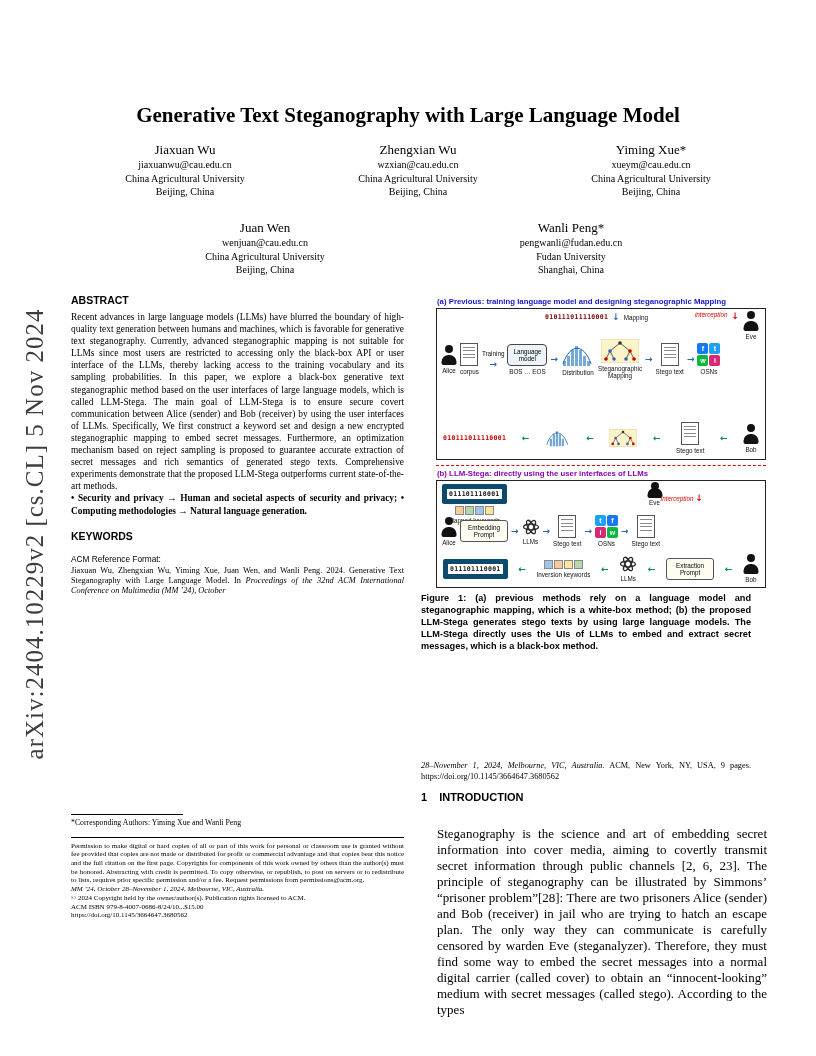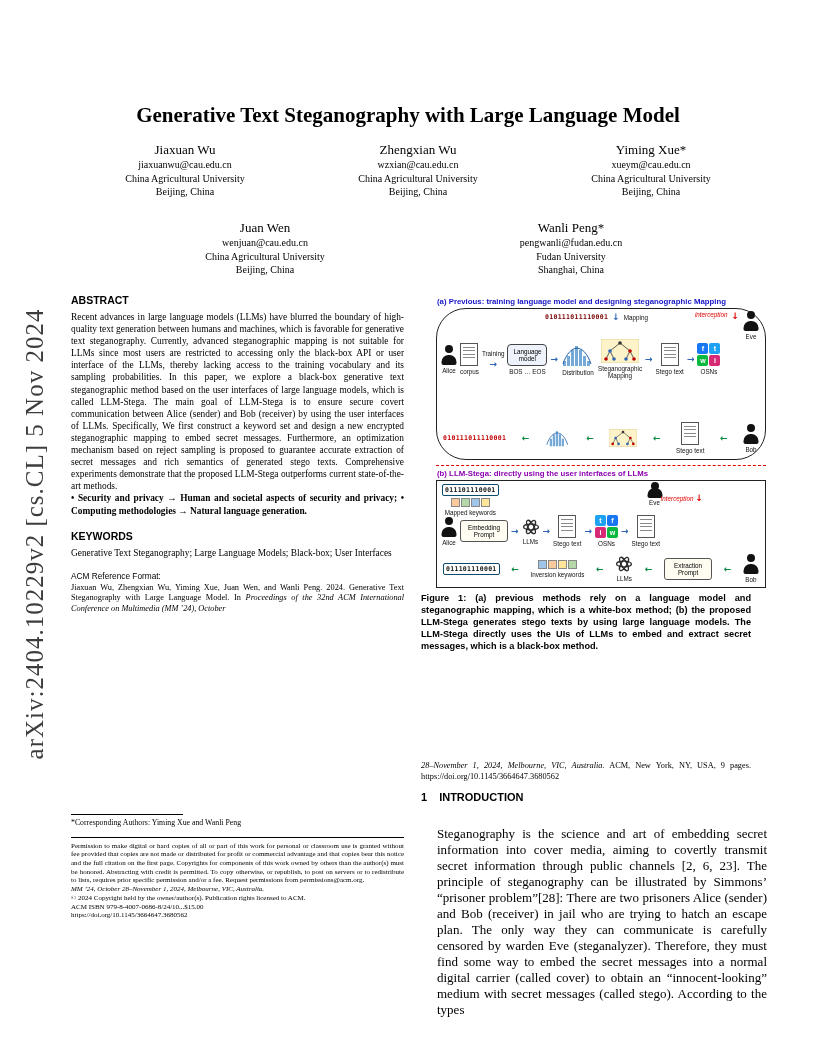--- a/index.html
+++ b/index.html
@@ -39,21 +39,21 @@
   .perm-rule{width:100%;border-top:1px solid #000;margin:9px 0 4px 0;}
   .perm{font-size:7px;line-height:8.7px;text-align:justify;margin:0;}
   .perm-line{font-size:7px;line-height:8.7px;margin:0;}
 
   
   .figure{position:absolute;left:436px;top:296px;width:330px;}
   .fig-title{font-family:"Liberation Sans",sans-serif;font-weight:bold;font-size:7.8px;margin:1px 0 2px 1px;}
   .fig-title-a{color:#1515c8;}
   .fig-title-b{color:#8a00b0;}
   .fig-box{border:1px solid #222;background:#fff;position:relative;}
-  .fig-box-a{height:150px;border-radius:30px;}
+  .fig-box-a{height:150px;}
   .fig-box-b{height:106px;}
   .fig-divider{border-top:1.6px dashed #e00000;margin:5px 0 3px 0;}
 
   .fig-item{display:flex;flex-direction:column;align-items:center;gap:2px;}
   .lab{font:6.3px "Liberation Sans",sans-serif;color:#111;text-align:center;line-height:7px;}
   .person{position:relative;width:16px;height:20px;display:inline-block;}
   .person::before{content:"";position:absolute;left:50%;top:0;transform:translateX(-50%);
                   width:8px;height:8px;border-radius:50%;background:#121212;}
   .person::after{content:"";position:absolute;left:50%;bottom:0;transform:translateX(-50%);
                  width:15px;height:10px;border-radius:7px 7px 2px 2px;background:#121212;}
@@ -63,21 +63,21 @@
   .arr{font:bold 9px "DejaVu Sans",sans-serif;color:#2e64b5;}
   .arr.green{color:#0c8a44;}
   .arr.red{color:#e00000;}
   .lm-box{border:1px solid #444;border-radius:4px;background:#eef3fb;
           font:6.3px "Liberation Sans",sans-serif;padding:3px 2px;text-align:center;width:34px;}
   .prompt{border:1px solid #555;border-radius:3px;background:#fffdf2;
           font:6.3px "Liberation Sans",sans-serif;padding:3px 2px;text-align:center;width:42px;}
   .bits{font:bold 6.5px "DejaVu Sans Mono",monospace;letter-spacing:.3px;}
   .bits-dark{color:#7a0000;}
   .bits-red{color:#c00000;}
-  .bits-box{border:1px solid #0c4a6e;border-radius:2px;padding:1px 2px;color:#111;background:#fff;}
+  .bits-box{border:5px solid #0c4a6e;border-radius:2px;padding:1px 2px;color:#111;background:#fff;}
   .kw-row{display:flex;gap:1px;}
   .kw{width:7px;height:7px;border:1px solid #888;}
   .kw1{background:#f9cb9c;} .kw2{background:#b6d7a8;} .kw3{background:#9fc5e8;} .kw4{background:#ffe599;}
   .si-grid{display:grid;grid-template-columns:11px 11px;gap:1px;}
   .si{width:11px;height:11px;border-radius:2px;color:#fff;
       font:bold 7px "Liberation Sans",sans-serif;display:flex;align-items:center;justify-content:center;}
   .si-tw{background:#1da1f2;} .si-fb{background:#1877f2;} .si-ig{background:#d62976;} .si-wc{background:#09b83e;}
   .intercept{color:#e00000;font:italic 6.3px "Liberation Sans",sans-serif;}
 
   .a-top{position:absolute;left:108px;top:3px;display:flex;align-items:center;gap:4px;}
@@ -148,21 +148,20 @@
     </div>
   </div>
 
   <div class="col-left">
     <div class="sec-h">ABSTRACT</div>
     <p class="body-p">Recent advances in large language models (LLMs) have blurred the boundary of high-quality text generation between humans and machines, which is favorable for generative text steganography. Currently, advanced steganographic mapping is not suitable for LLMs since most users are restricted to accessing only the black-box API or user interface of the LLMs, thereby lacking access to the training vocabulary and its sampling probabilities. In this paper, we explore a black-box generative text steganographic method based on the user interfaces of large language models, which is called LLM-Stega. The main goal of LLM-Stega is to ensure secure covert communication between Alice (sender) and Bob (receiver) by using the user interfaces of LLMs. Specifically, We first construct a keyword set and design a new encrypted steganographic mapping to embed secret messages. Furthermore, an optimization mechanism based on reject sampling is proposed to guarantee accurate extraction of secret messages and rich semantics of generated stego texts. Comprehensive experiments demonstrate that the proposed LLM-Stega outperforms current state-of-the-art methods.</p>
 
     <p class="body-p ccs-p">• Security and privacy → Human and societal aspects of security and privacy; • Computing methodologies → Natural language generation.</p>
 
     <div class="sec-h">KEYWORDS</div>
-    <p class="body-p">Generative Text Steganography; Large Language Models; Black-box; User Interfaces</p>
 
     <div class="acmref-h">ACM Reference Format:</div>
     <p class="acmref-p"><span>Jiaxuan Wu, Zhengxian Wu, Yiming Xue, Juan Wen, and Wanli Peng. 2024. Generative Text Steganography with Large Language Model. In </span><span class="it">Proceedings of the 32nd ACM International Conference on Multimedia (MM ’24), October</span></p>
   </div>
 
   <div class="footnote-block">
     <div class="fn-rule"></div>
     <p class="fn">*Corresponding Authors: Yiming Xue and Wanli Peng</p>
     <div class="perm-rule"></div>
     <p class="perm">Permission to make digital or hard copies of all or part of this work for personal or classroom use is granted without fee provided that copies are not made or distributed for profit or commercial advantage and that copies bear this notice and the full citation on the first page. Copyrights for components of this work owned by others than the author(s) must be honored. Abstracting with credit is permitted. To copy otherwise, or republish, to post on servers or to redistribute to lists, requires prior specific permission and/or a fee. Request permissions from permissions@acm.org.</p>

